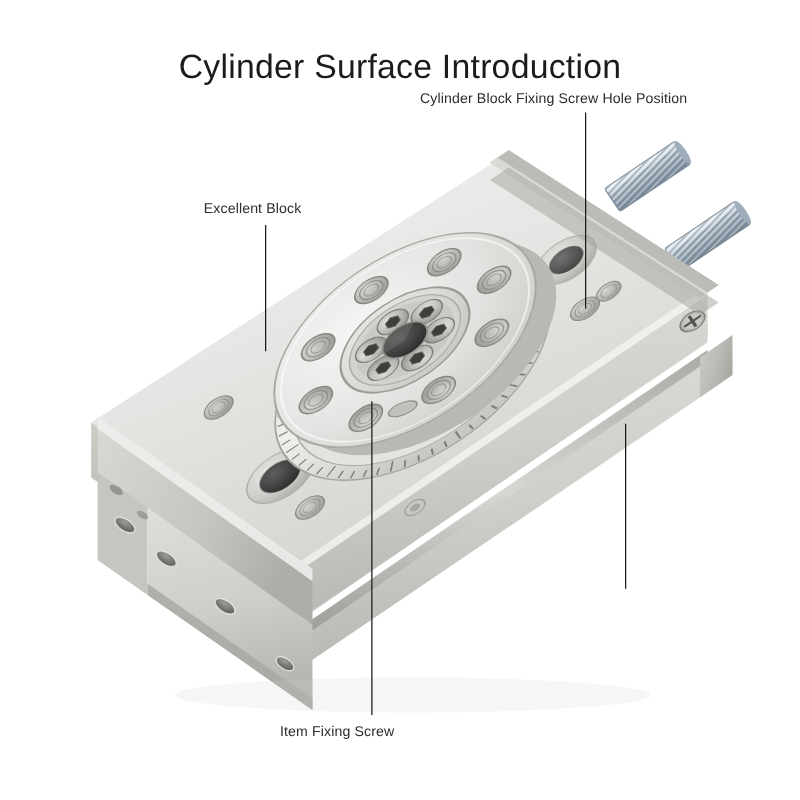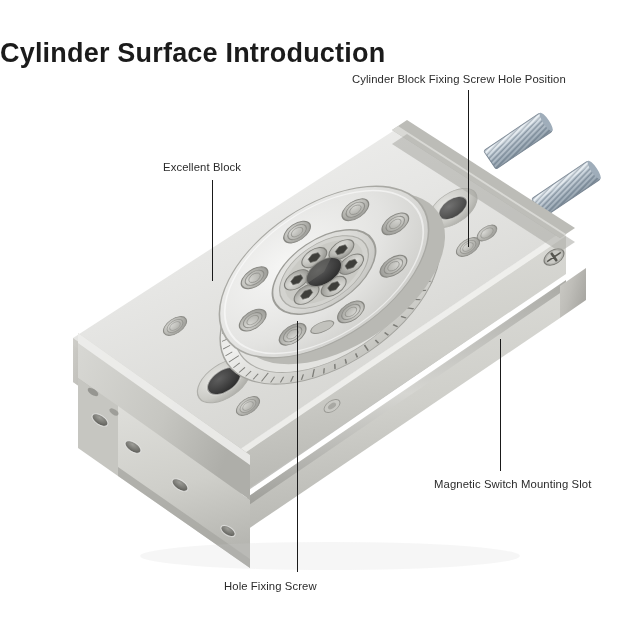--- a/index.html
+++ b/index.html
@@ -19,35 +19,36 @@
     background: #ffffff;
     overflow: hidden;
   }
 
   
   #page-title {
     position: absolute;
     left: 0;
     top: 20px;
     width: 640px;
+    text-align: center;
     font-size: 27px;
-    font-weight: 700;
+    font-weight: 400;
     color: #1b1b1b;
     letter-spacing: .2px;
   }
 
   
   .callout-label {
     position: absolute;
     font-size: 11.3px;
     color: #2b2b2b;
     white-space: nowrap;
     letter-spacing: .1px;
   }
-  #label-cylinder-block { left: 352px; top: 73px; }
+  #label-cylinder-block { left: 336px; top: 73px; }
   #label-excellent-table { left: 163px; top: 161px; }
   #label-magnetic-slot { left: 434px; top: 478px; }
   #label-item-fixing { left: 224px; top: 580px; }
 
   .leader {
     position: absolute;
     background: #1a1a1a;
     width: 1.3px;
   }
   #leader-cylinder-block { left: 468px; top: 90px;  height: 157px; }
@@ -531,19 +532,18 @@
       <ellipse cx="330" cy="556" rx="190" ry="14" fill="#cfcfcb" opacity="0.18"></ellipse>
     </svg>
   </div>
 
   <div class="callout-label" id="label-cylinder-block">Cylinder Block Fixing Screw Hole Position</div>
   <div class="leader" id="leader-cylinder-block"></div>
 
   <div class="callout-label" id="label-excellent-table">Excellent Block</div>
   <div class="leader" id="leader-excellent-table"></div>
 
-  <div class="callout-label" id="label-magnetic-slot">Magnetic Switch Mounting Slot</div>
   <div class="leader" id="leader-magnetic-slot"></div>
 
-  <div class="callout-label" id="label-item-fixing">Hole Fixing Screw</div>
+  <div class="callout-label" id="label-item-fixing">Item Fixing Screw</div>
   <div class="leader" id="leader-item-fixing"></div>
 
 </div>
 
 </body></html>

